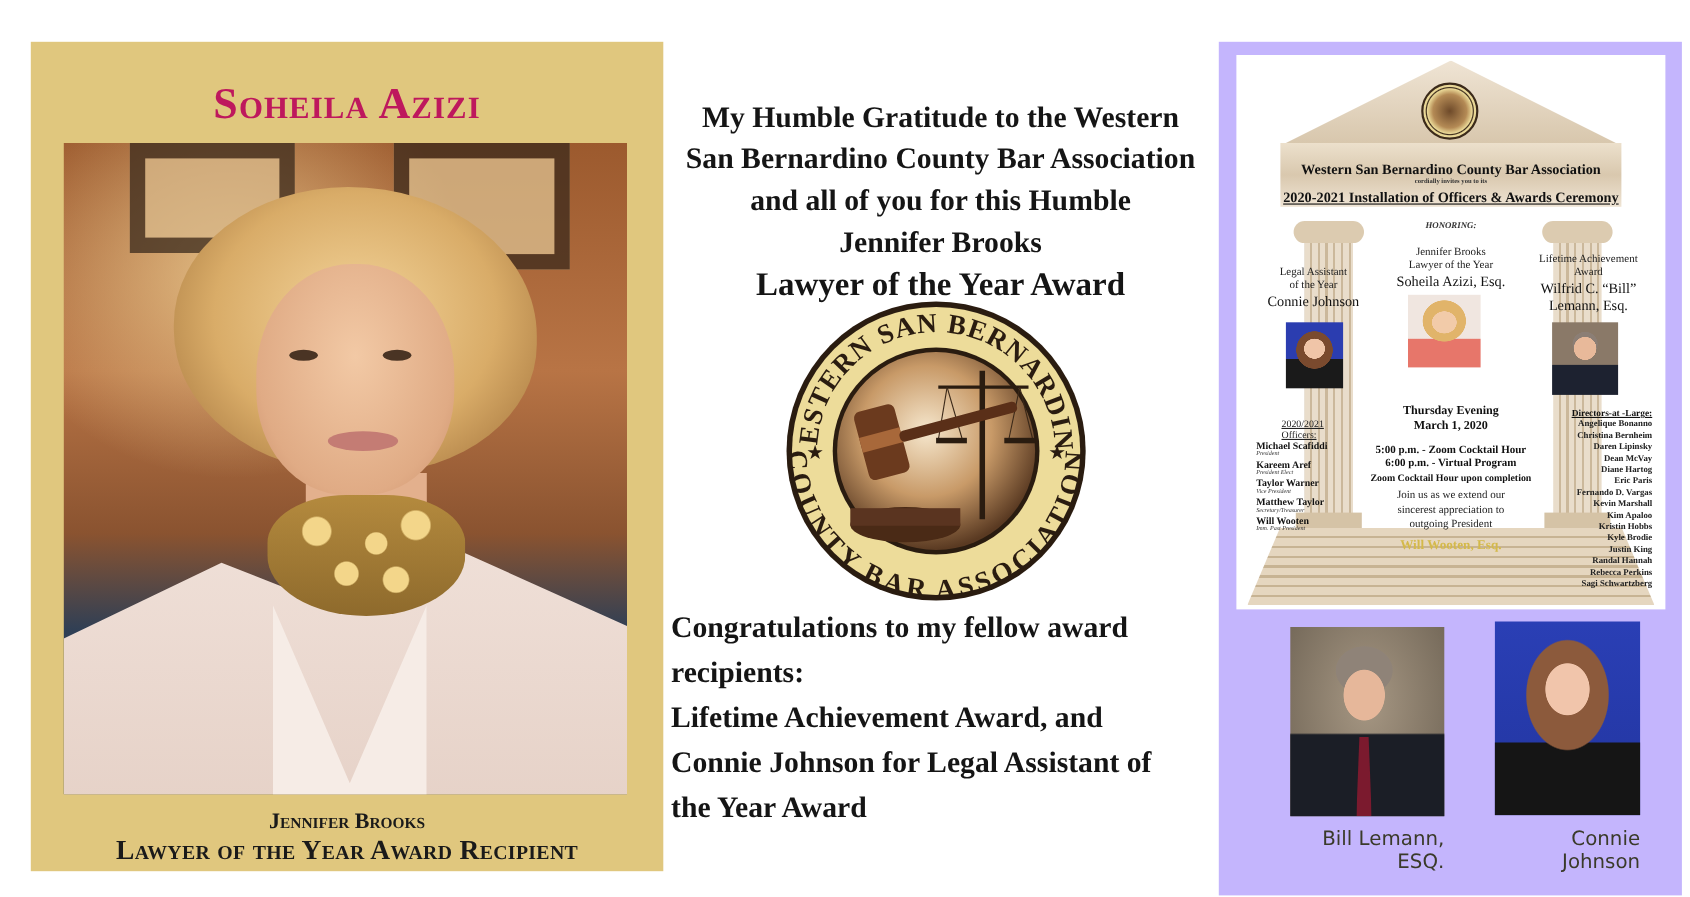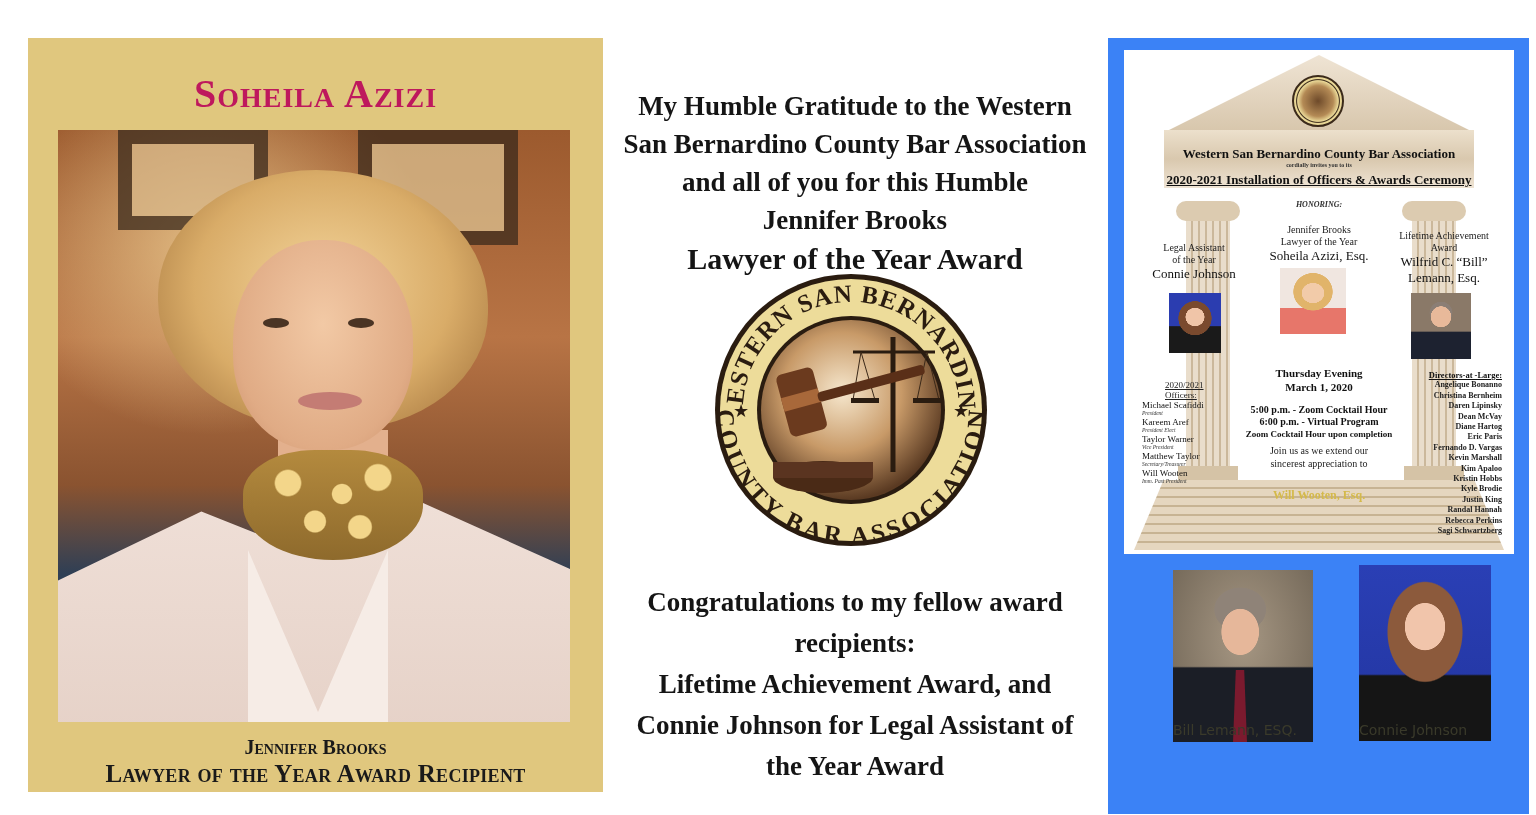--- a/index.html
+++ b/index.html
@@ -48,29 +48,29 @@
 
   
   .center {
     position: absolute; left: 605px; top: 48px; width: 500px; text-align: center;
   }
   .gratitude { font-size: 27px; line-height: 38px; font-weight: 700; color: #151515; margin-top: 39px; }
   .gratitude .line { display:block; }
   .gratitude .award-line { font-size: 30px; line-height: 40px; }
   .logo-wrap { position: absolute; left: 713px; top: 272px; width: 276px; height: 276px; }
   .congrats {
-    position: absolute; left: 610px; top: 550px; width: 490px; text-align: center;
-    font-size: 27px; line-height: 41px; font-weight: 700; color: #151515; margin-top: 32px;
+    position: absolute; left: 610px; top: 550px; width: 490px; text-align: left;
+    font-size: 27px; line-height: 41px; font-weight: 700; color: #151515;
   }
   .congrats .line { display: block; }
 
   
   .right-panel {
     position: absolute; left: 1108px; top: 38px; width: 421px; height: 776px;
-    background: #3b82f6;
+    background: #c4b5fd;
   }
   .invite {
     position: absolute; left: 16px; top: 12px; width: 390px; height: 504px;
     background: #ffffff; overflow: hidden; font-family: "Liberation Serif", serif;
   }
   .pediment {
     position:absolute; left:45px; top:5px; width:300px; height:75px;
     background: linear-gradient(180deg,#efe4d4,#d8c7ad);
     clip-path: polygon(50% 0, 100% 100%, 0 100%);
   }
@@ -97,40 +97,40 @@
   .ph-bill { background: radial-gradient(ellipse 28% 26% at 50% 36%, #e8b99a 60%, transparent 62%), radial-gradient(ellipse 34% 30% at 50% 30%, #8b7e75 55%, transparent 57%), linear-gradient(180deg,#8a7968 0 58%, #1d2230 59%); }
 
   .inv-when { position:absolute; left:0; right:0; top:316px; text-align:center; font-weight:700; font-size:11px; line-height:14px; }
   .inv-times { position:absolute; left:0; right:0; top:354px; text-align:center; font-weight:700; font-size:10px; line-height:12px; }
   .inv-times .small { font-size:9px; }
   .inv-join { position:absolute; left:0; right:0; top:394px; text-align:center; font-size:10px; line-height:13px; color:#222; }
   .inv-outgoing { position:absolute; left:0; right:0; top:438px; text-align:center; font-size:12px; color:#d4b94a; font-weight:700; }
 
   .officers { position:absolute; left:18px; top:330px; width:110px; line-height:10px; }
   .officers .hdr { font-size:9px; text-decoration: underline; display:block; color:#222;margin-left:23px; }
-  .officers .nm { font-size:9px; font-weight:400; display:block; color:#111; }
+  .officers .nm { font-size:9px; font-weight:700; display:block; color:#111; }
   .officers .rl { font-size:5.5px; font-style:italic; display:block; color:#333; line-height:7px; }
 
   .directors { position:absolute; right:12px; top:320px; width:120px; text-align:right; line-height:10.4px; }
   .directors .hdr { font-size:8.5px; font-weight:700; text-decoration:underline; display:block; }
   .directors .nm { font-size:8px; font-weight:700; display:block; color:#222; }
 
   .bottom-photo { position:absolute; top:532px; width:140px; height:172px; }
   .bp-bill { left:65px; background:
       radial-gradient(ellipse 22% 22% at 48% 36%, #e6b79a 60%, transparent 62%),
       radial-gradient(ellipse 26% 18% at 48% 23%, #8f8378 70%, transparent 72%),
       linear-gradient(180deg, transparent 0 56%, #1b1e26 57%),
       radial-gradient(ellipse at 50% 40%, #a69783, #6d6253); }
   .bp-bill::after { content:""; position:absolute; left:60px; top:100px; width:14px; height:72px; background:#7b1a2e; clip-path: polygon(20% 0,80% 0,100% 100%,0 100%); }
   .bp-connie { left:251px; top:527px; width:132px; height:176px; background:
       radial-gradient(ellipse 25% 22% at 50% 35%, #f1c5ab 60%, transparent 62%),
       radial-gradient(ellipse 40% 40% at 50% 38%, #8c5a3c 70%, transparent 72%),
       linear-gradient(180deg, transparent 0 62%, #151515 63%),
       linear-gradient(180deg, #2a3fb5, #2235a0); }
-  .bp-caption { position:absolute; top:684px; font-family: "DejaVu Sans", "Liberation Sans", sans-serif; font-size:14px; color:#3a3a2a; text-align:left; }
+  .bp-caption { position:absolute; top:714px; font-family: "DejaVu Sans", "Liberation Sans", sans-serif; font-size:18px; color:#3a3a2a; text-align:right; }
   .cap-bill { left:65px; width:140px; }
   .cap-connie { left:251px; width:132px; }
 </style>
 </head>
 <body>
 
 <section class="left-panel">
   <h1 class="left-title">Soheila Azizi</h1>
   <div class="portrait">
     <div class="frame1"></div>
@@ -258,20 +258,21 @@
       <div>March 1, 2020</div>
     </div>
     <div class="inv-times">
       <div>5:00 p.m. - Zoom Cocktail Hour</div>
       <div>6:00 p.m.  - Virtual Program</div>
       <div class="small">Zoom Cocktail Hour upon completion</div>
     </div>
     <div class="inv-join">
       <div>Join us as we extend our</div>
       <div>sincerest appreciation to</div>
+      <div>outgoing President</div>
     </div>
     <div class="inv-outgoing">Will Wooten, Esq.</div>
 
     <div class="officers">
       <span class="hdr">2020/2021</span>
       <span class="hdr">Officers:</span>
       <span class="nm">Michael Scafiddi</span>
       <span class="rl">President</span>
       <span class="nm">Kareem Aref</span>
       <span class="rl">President Elect</span>

